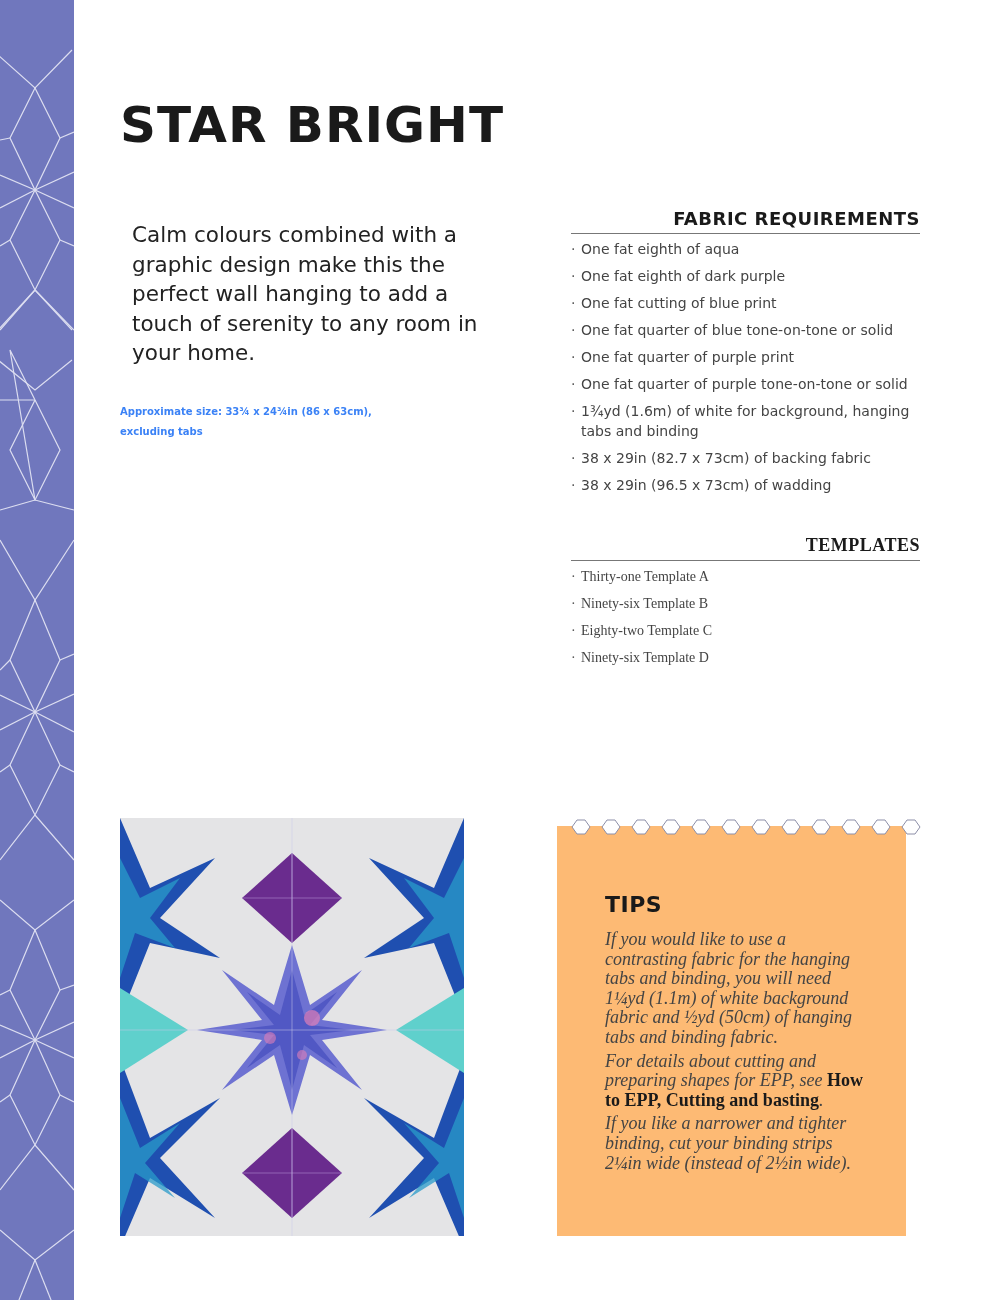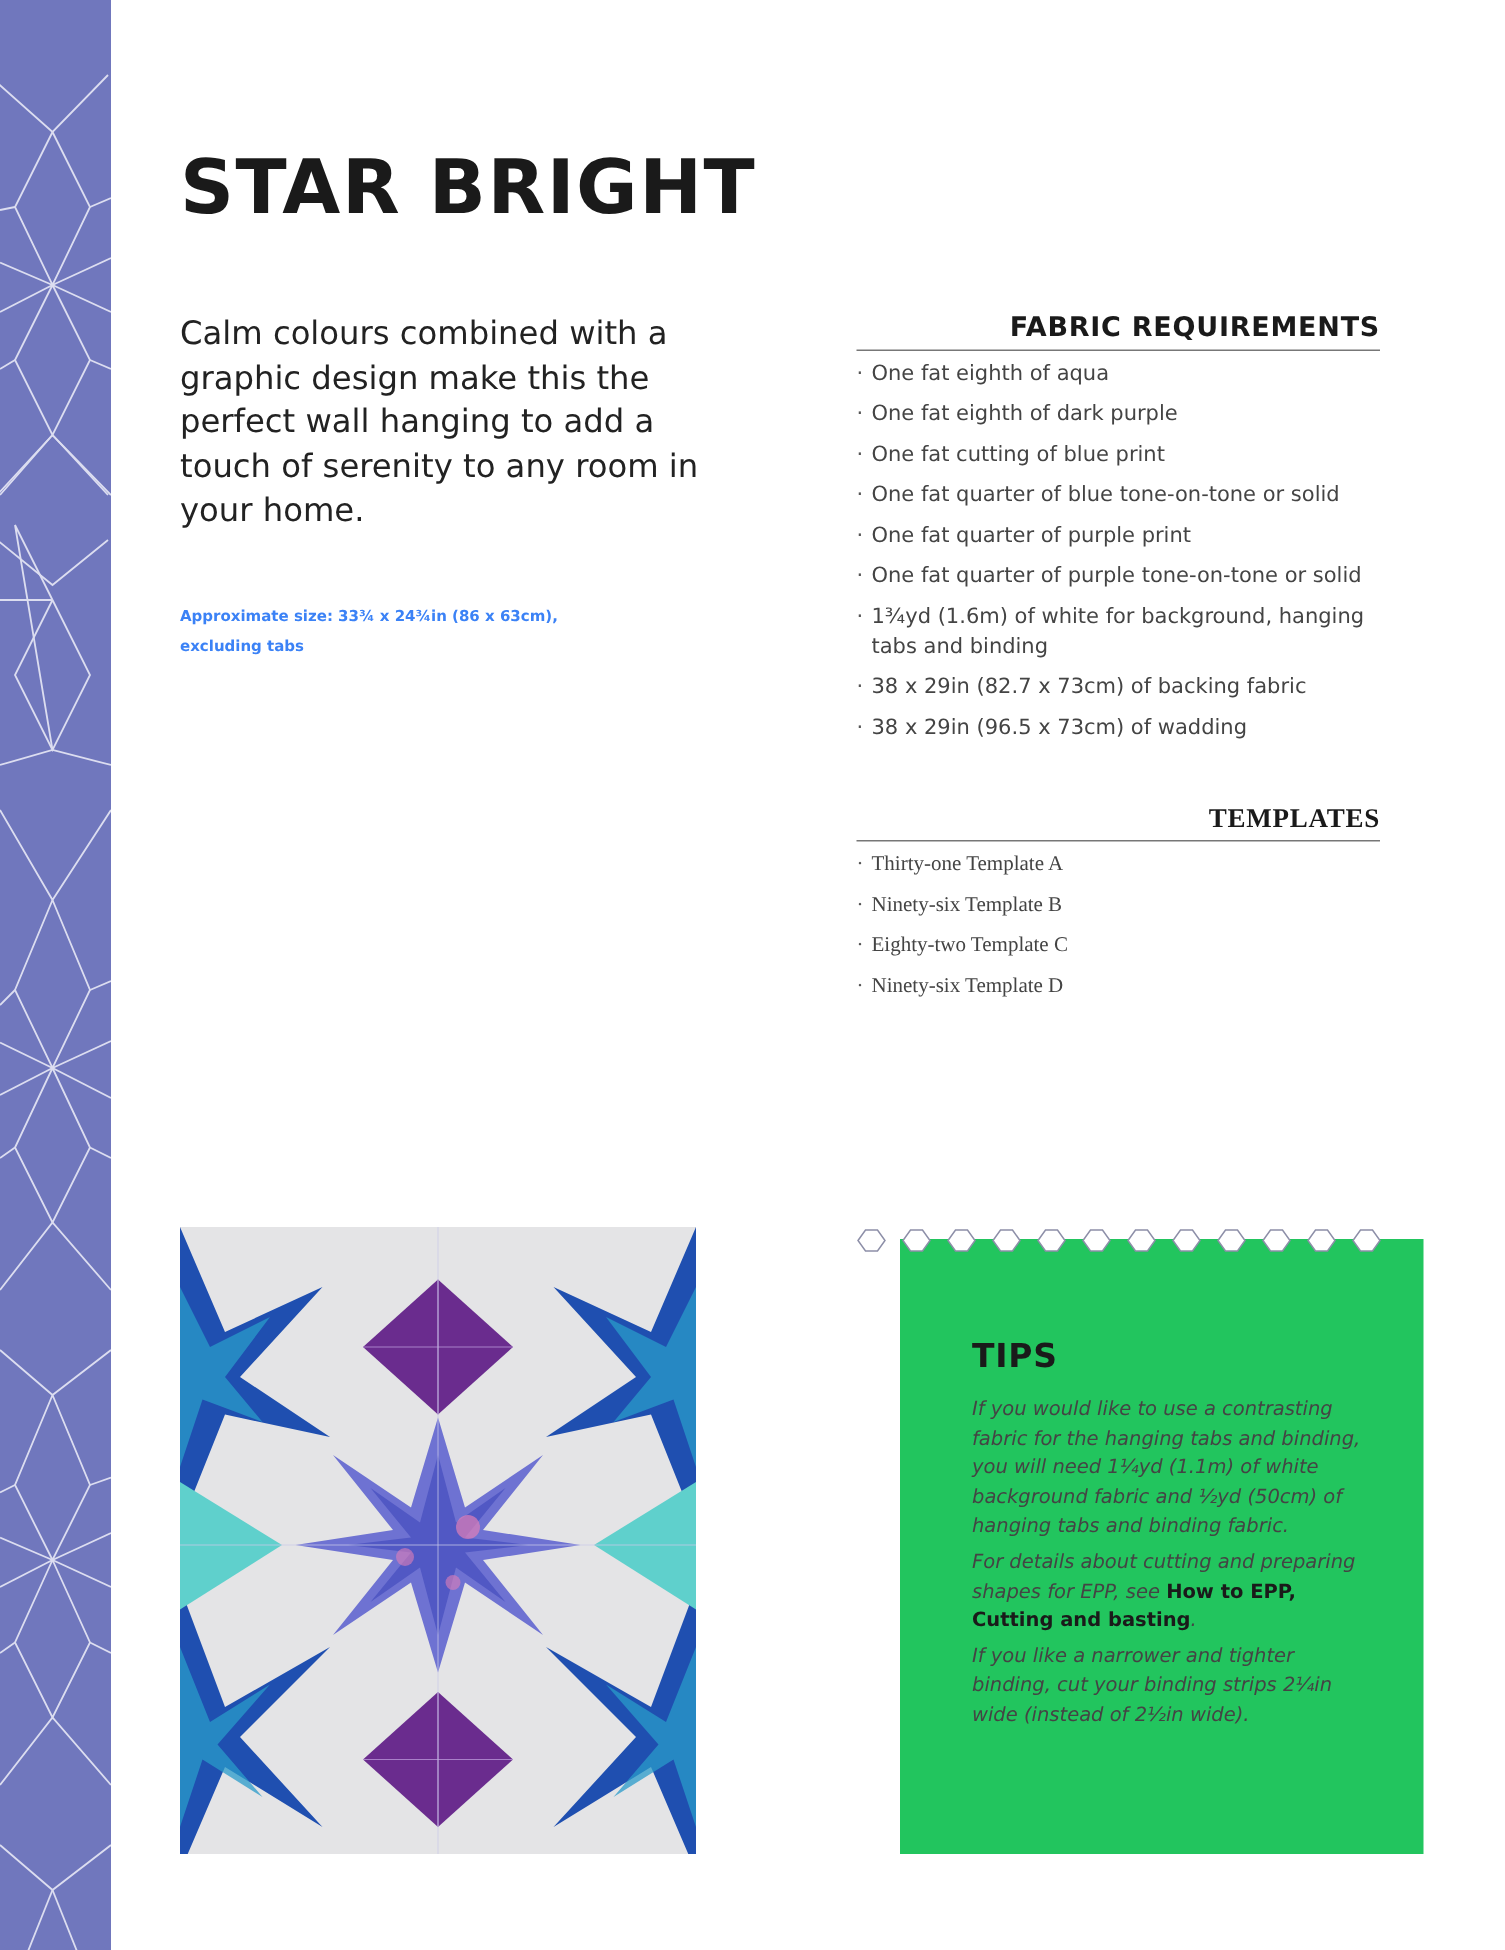--- a/index.html
+++ b/index.html
@@ -14,21 +14,21 @@
       background: #7077bd;
     }
     .sidebar svg { display: block; }
     .title {
       position: absolute; left: 120px; top: 96px;
       font-family: "DejaVu Sans", sans-serif; font-weight: bold;
       font-size: 50px; letter-spacing: 1px; color: #1a1a1a; margin: 0;
     }
     .intro {
       position: absolute; left: 120px; top: 208px; width: 350px;
-      font-size: 21.5px; line-height: 29.5px; color: #222; margin: 0;
+      font-size: 21.5px; line-height: 29.5px; color: #222; margin: 12px;
     }
     .size {
       position: absolute; left: 120px; top: 402px; width: 360px;
       font-size: 10px; line-height: 20px; color: #3b82f6; font-weight: bold;
       margin: 0;
     }
     .section { position: absolute; left: 571px; width: 349px; }
     .section h2 {
       margin: 0; font-size: 18px; font-weight: bold; letter-spacing: 0.5px;
       color: #1a1a1a; padding-bottom: 4px; border-bottom: 1.5px solid #777; text-align: right;
@@ -41,33 +41,33 @@
     .section li .dot {
       position: absolute; left: 0; top: 0; color: #555;
     }
     .fabric { top: 208px; }
     .templates { top: 535px; font-family: Liberation Serif, serif; }
     .photo {
       position: absolute; left: 120px; top: 818px; width: 344px; height: 418px;
       overflow: hidden; background: #e6e6e8;
     }
     .tips {
-      position: absolute; left: 600px; top: 826px; width: 349px; height: 410px;
-      background: #22c55e;
+      position: absolute; left: 557px; top: 826px; width: 349px; height: 410px;
+      background: #fdba74;
     }
     .hexrow {
       position: absolute; left: 568px; top: 816px; width: 356px; height: 22px;
     }
     .tips h3 {
       position: absolute; left: 48px; top: 66px; margin: 0;
       font-size: 22px; font-weight: bold; color: #1a1a1a; letter-spacing: 0.5px;
     }
     .tips .body {
       position: absolute; left: 48px; top: 104px; width: 260px;
-      font-size: 13px; line-height: 19.6px; color: #444; font-style: italic;
+      font-size: 18px; line-height: 19.6px; color: #444; font-style: italic; font-family: Liberation Serif, serif;
     }
     .tips p { margin: 0 0 4px 0; }
     .tips b { font-style: normal; font-weight: bold; color: #1a1a1a; }
   </style>
 </head>
 <body>
 
 <div class="sidebar">
   <svg width="74" height="1300" viewBox="0 0 74 1300">
     <g stroke="#e8e9f6" stroke-width="1.2" fill="none" opacity="0.9">

